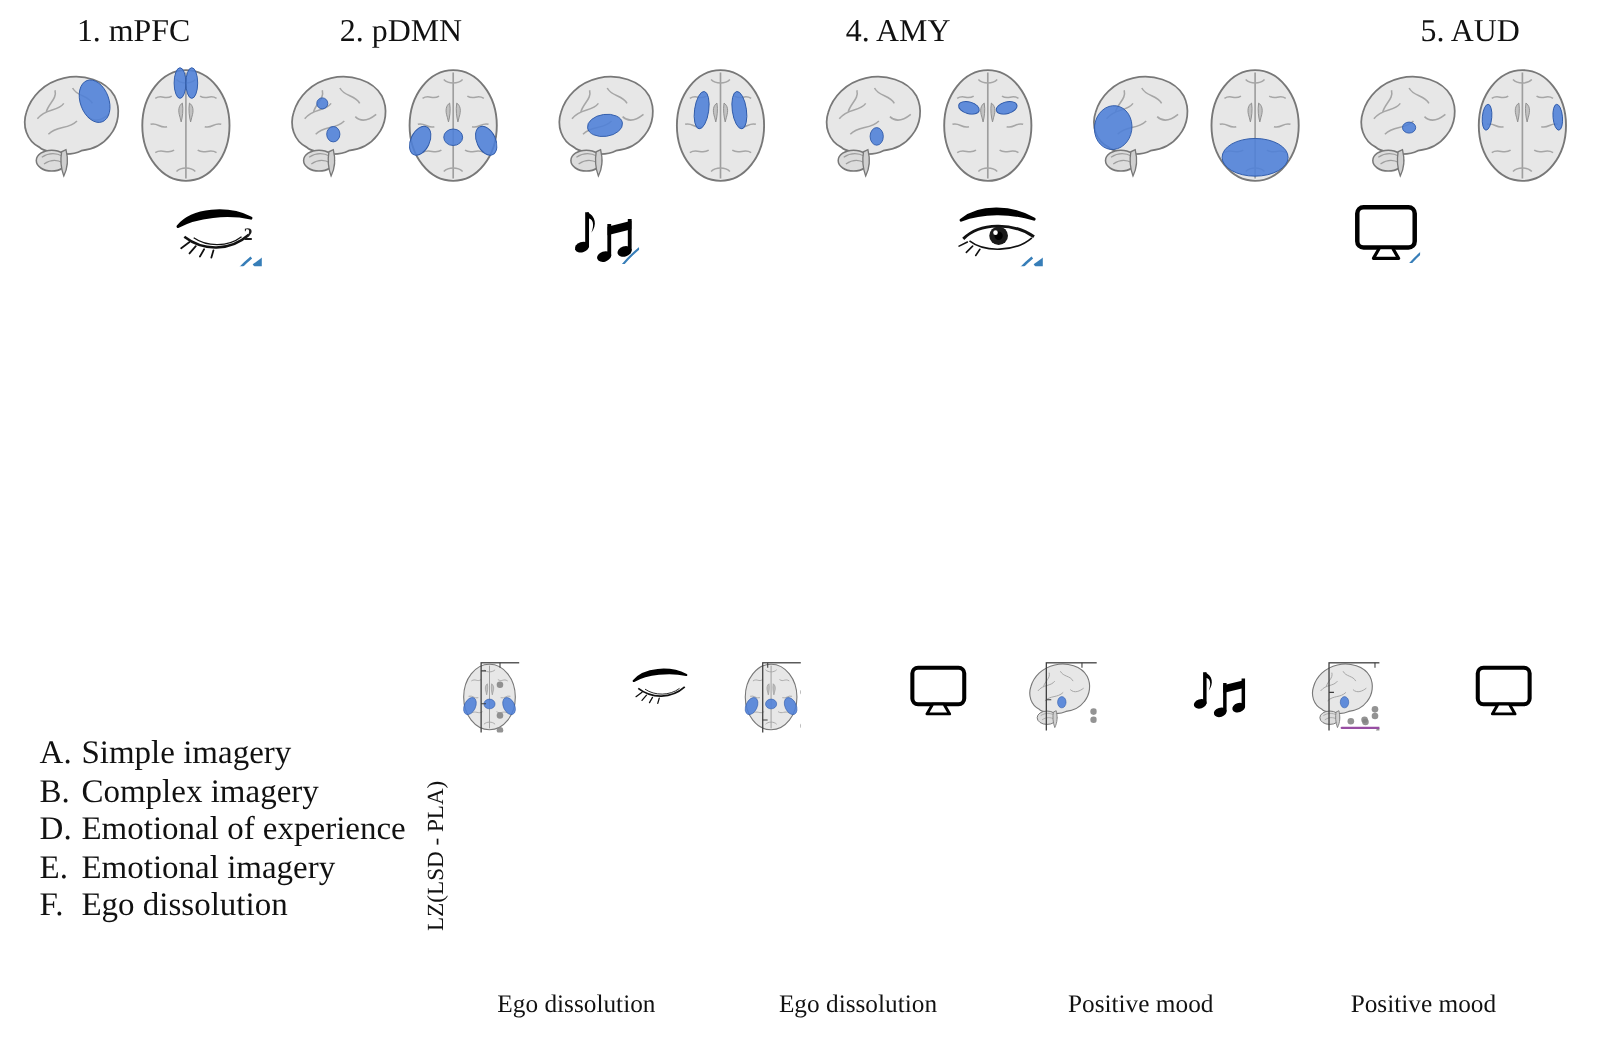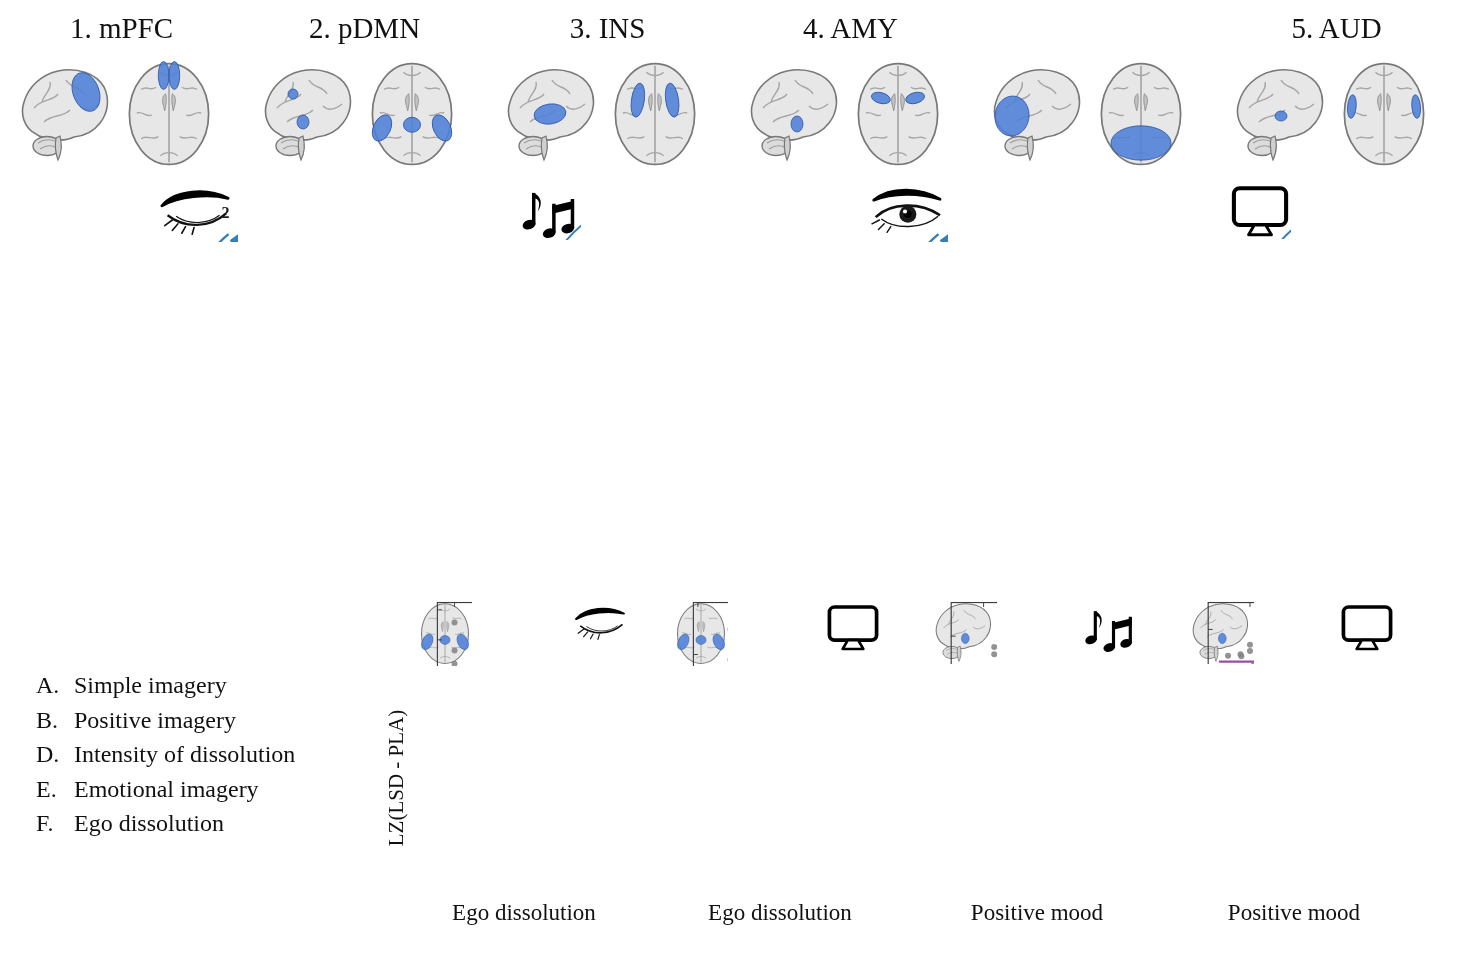--- a/index.html
+++ b/index.html
@@ -3,39 +3,38 @@
 <meta charset="utf-8">
 <style>
   html,body{margin:0;padding:0;background:#fff;}
   body{width:1458px;height:953px;position:relative;overflow:hidden;
        font-family:"Liberation Serif","DejaVu Serif",serif;color:#111;}
   .abs{position:absolute;}
   .net-title{width:243px;text-align:center;font-size:29px;top:12px;}
   .chord-cell{width:364px;height:440px;top:185px;}
   .cond-icon{left:50%;transform:translateX(-50%);top:0;}
   .chord-svg{left:0;top:67px;}
-  .legend{left:36px;top:668px;font-size:24px;line-height:34.5px;}
+  .legend{left:36px;top:668px;font-size:30px;line-height:34.5px;}
   .legend .lg span.k{display:inline-block;min-width:38px;}
   .ylab-wrap{left:282px;top:765px;width:230px;height:26px;
              transform:rotate(-90deg);text-align:center;font-size:21px;}
   .plot-cell{top:600px;width:270px;height:335px;}
   .xlab{top:300px;width:270px;text-align:center;font-size:23px;}
   .thumb{left:29px;top:0px;}
   .plot-icon{left:180px;top:4px;}
   svg{display:block;}
 </style>
 </head>
 <body>
 
 <div class="abs" style="left:0;top:0;width:1458px;height:953px;">
 
   <div class="abs net-title" style="left:0px;">1. mPFC</div>
   <div class="abs net-title" style="left:243px;font-family:Liberation Serif, serif;">2. pDMN</div>
-  <div class="abs net-title" style="left:486px;">3. INS</div>
-  <div class="abs net-title" style="left:729px;">4. AMY</div>
+  <div class="abs net-title" style="left:695px;">4. AMY</div>
   <div class="abs net-title" style="left:1215px;">5. AUD</div>
 
   <div class="abs" style="left:0;top:52px;width:1458px;height:130px;" id="brain-row">
       <div class="abs" style="left: 0px; top: 0px; width: 243px; height: 130px; position: absolute;">
         <div style="position:absolute;left:16px;top:12px;">
           <svg width="100" height="100" viewBox="0 0 100 100">
  <path d="M20,70 C8,64 4,50 8,38 C12,24 24,11 42,7 C60,3 80,9 88,23 C94,35 92,49 84,59 C78,67 68,72 58,73 C50,77 38,77 30,74 C25,73 22,72 20,70 Z" fill="#e7e7e7" stroke="#787878" stroke-width="1.6"></path>
  <path d="M18,44 C26,34 36,38 42,30 M28,58 C36,50 46,54 54,46 M50,16 C54,24 64,22 68,30 M64,42 C70,48 78,44 83,40 M34,18 C36,26 28,30 26,38" fill="none" stroke="#a6a6a6" stroke-width="1.4"></path>
  <ellipse cx="31" cy="82" rx="14" ry="9.5" fill="#dcdcdc" stroke="#787878" stroke-width="1.4"></ellipse>
  <path d="M22,79 C28,75 35,75 41,78 M24,85 C30,81 36,81 41,84" fill="none" stroke="#9d9d9d" stroke-width="1.1"></path>
@@ -509,22 +508,22 @@
           <line x1="211.93928347775736" y1="313.853254505668" x2="208.1968730430377" y2="296.2465976924595" stroke="#ff7f00" stroke-width="7"></line>
           <line x1="256.8290881153046" y1="299.5290779695797" x2="279.21284420257683" y2="283.2663272356776" stroke="#ff7f00" stroke-width="10.5"></line>
           <line x1="301.8237859720975" y1="258.1543323343738" x2="315.65770802991904" y2="234.193276462279" stroke="#ff7f00" stroke-width="10.5"></line>
         </svg>
       </div>
     <svg class="abs chord-svg" width="364" height="368"></svg>
   </div>
 
   <div class="abs legend">
     <div class="lg"><span class="k">A.</span><span>Simple imagery</span></div>
-    <div class="lg"><span class="k">B.</span><span>Positive imagery</span></div>
-    <div class="lg"><span class="k">D.</span><span>Intensity of dissolution</span></div>
+    <div class="lg"><span class="k">B.</span><span>Complex imagery</span></div>
+    <div class="lg"><span class="k">D.</span><span>Emotional of experience</span></div>
     <div class="lg"><span class="k">E.</span><span>Emotional imagery</span></div>
     <div class="lg"><span class="k">F.</span><span>Ego dissolution</span></div>
   </div>
 
   <div class="abs ylab-wrap">LZ(LSD - PLA)</div>
 
   <div class="abs plot-cell" style="left:389px;">
     <div class="abs thumb">
         <svg width="54" height="66" viewBox="0 0 84 104">
  <ellipse cx="42" cy="53" rx="37" ry="47" fill="#e7e7e7" stroke="#787878" stroke-width="1.6"></ellipse>

